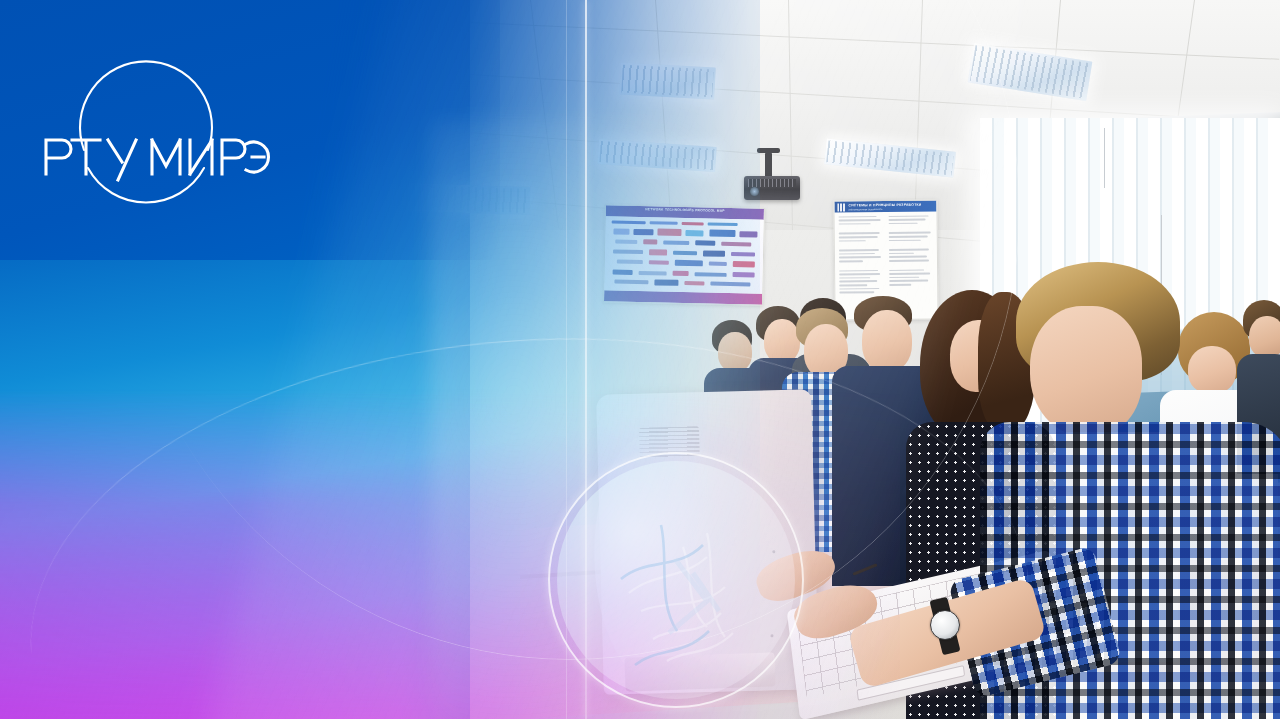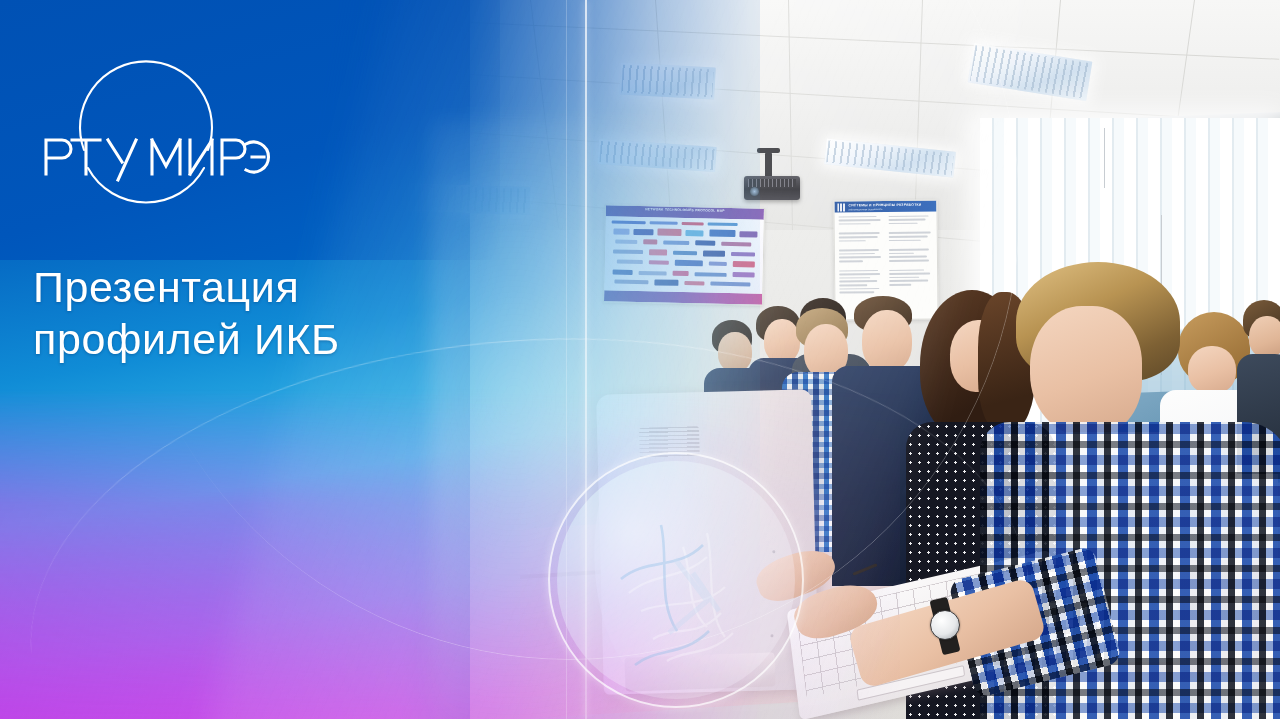--- a/index.html
+++ b/index.html
@@ -521,16 +521,14 @@
 
         <path d="M164 108 L164 142 M164 142 L186 108 M186 108 L186 142"></path>
 
         <path d="M196 108 L196 142 M196 108 L210 108 A9 9 0 0 1 210 126 L196 126"></path>
 
         <path d="M220 112 A15 15 0 1 1 220 138 M226 125 L238 125"></path>
       </g>
     </svg>
   </div>
 
-  <h1 class="title">Презентация
-профилей ИКБ</h1>
 
 </div>
 
 </body></html>

